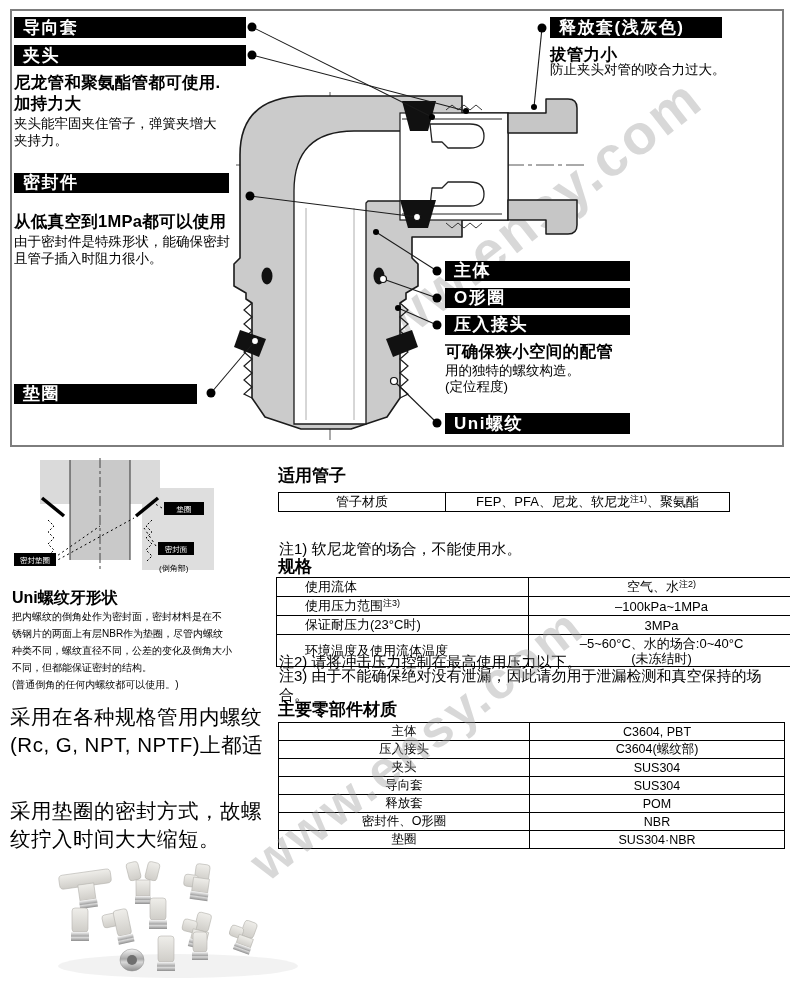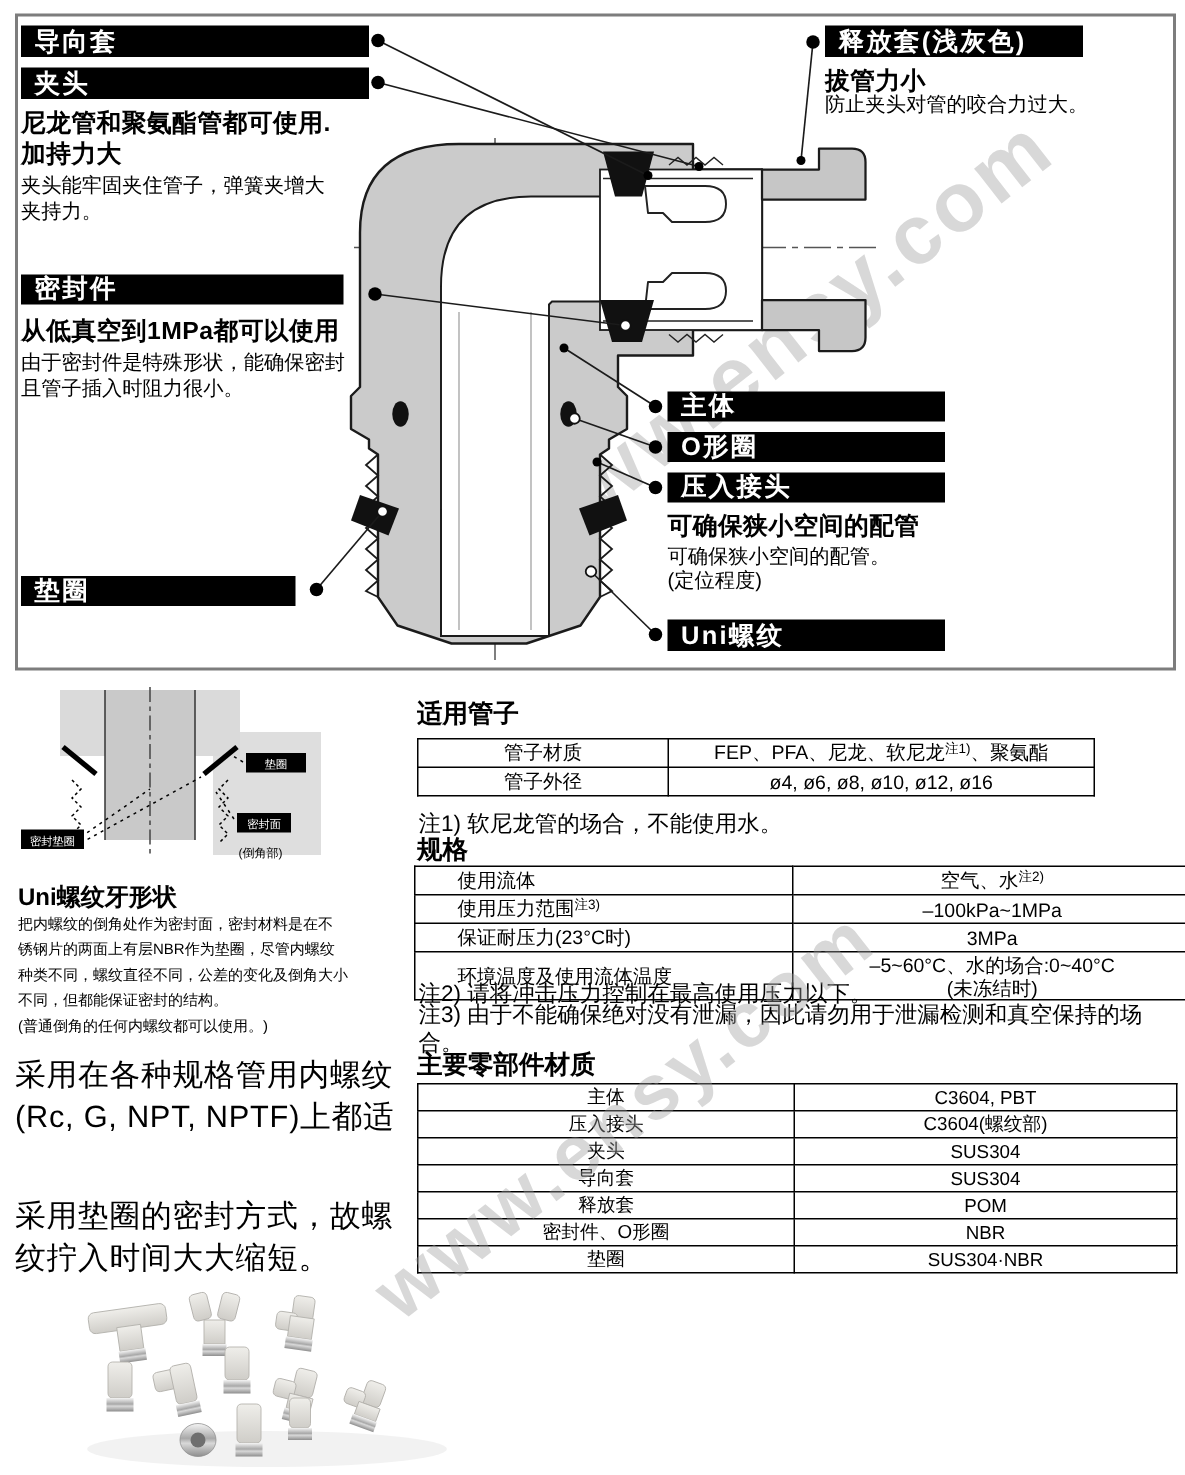--- a/index.html
+++ b/index.html
@@ -35,36 +35,36 @@
 
   <div class="wm" style="left:332px;top:332px;font-size:56px;transform:rotate(-38deg)">www.ensy.com</div>
 
   <div class="bar" style="left:14px;top:17px;width:232px">导向套</div>
   <div class="bar" style="left:14px;top:45px;width:232px">夹头</div>
   <div class="h-b" style="left:14px;top:72px">尼龙管和聚氨酯管都可使用.</div>
   <div class="h-b" style="left:14px;top:93px">加持力大</div>
   <div class="tx" style="left:14px;top:116px">夹头能牢固夹住管子，弹簧夹增大</div>
   <div class="tx" style="left:14px;top:133px">夹持力。</div>
 
-  <div class="bar" style="left:14px;top:183px;width:215px;height:20px;line-height:20px">密封件</div>
+  <div class="bar" style="left:14px;top:173px;width:215px;height:20px;line-height:20px">密封件</div>
   <div class="h-b" style="left:14px;top:211px">从低真空到1MPa都可以使用</div>
   <div class="tx" style="left:14px;top:234px">由于密封件是特殊形状，能确保密封</div>
   <div class="tx" style="left:14px;top:251px">且管子插入时阻力很小。</div>
 
   <div class="bar" style="left:14px;top:384px;width:183px;height:20px;line-height:20px">垫圈</div>
 
   <div class="bar" style="left:550px;top:17px;width:172px">释放套(浅灰色)</div>
   <div class="h-b" style="left:550px;top:44px">拔管力小</div>
   <div class="tx" style="left:550px;top:62px">防止夹头对管的咬合力过大。</div>
 
   <div class="bar" style="left:445px;top:261px;width:185px;height:20px;line-height:20px">主体</div>
   <div class="bar" style="left:445px;top:288px;width:185px;height:20px;line-height:20px">O形圈</div>
   <div class="bar" style="left:445px;top:315px;width:185px;height:20px;line-height:20px">压入接头</div>
   <div class="h-b" style="left:445px;top:341px">可确保狭小空间的配管</div>
-  <div class="tx" style="left:445px;top:363px">可确保狭小空间的配管。</div>
+  <div class="tx" style="left:445px;top:363px">用的独特的螺纹构造。</div>
   <div class="tx" style="left:445px;top:379px">(定位程度)</div>
   <div class="bar" style="left:445px;top:413px;width:185px">Uni螺纹</div>
 
   <svg style="left:0;top:0" width="790" height="455" viewBox="0 0 790 455">
 
     <g stroke="#555" stroke-width="1" fill="none">
       <path d="M 236,165 H 586" stroke-dasharray="18 4 4 4"></path>
       <path d="M 330,92 V 444" stroke-dasharray="18 4 4 4"></path>
     </g>
 
@@ -191,24 +191,20 @@
   <table class="tb" style="left:278px;top:492px;width:452px">
     <colgroup>
         <col style="width:167px">
         <col>
       </colgroup>
     <tbody>
         <tr style="height:17px">
       <td>管子材质</td>
       <td><span>FEP、PFA、尼龙、软尼龙</span><sup class="mark">注1)</sup><span>、聚氨酯</span></td>
     </tr>
-    <tr style="height:17px">
-      <td>管子外径</td>
-      <td>ø4, ø6, ø8, ø10, ø12, ø16</td>
-    </tr>
   </tbody>
     </table>
   <div class="note" style="left:279px;top:540px">注1) 软尼龙管的场合，不能使用水。</div>
 
   <div class="sec" style="left:278px;top:555px">规格</div>
   <table class="tb" style="left:276px;top:577px;width:519px">
     <colgroup>
         <col style="width:252px">
         <col>
       </colgroup>

